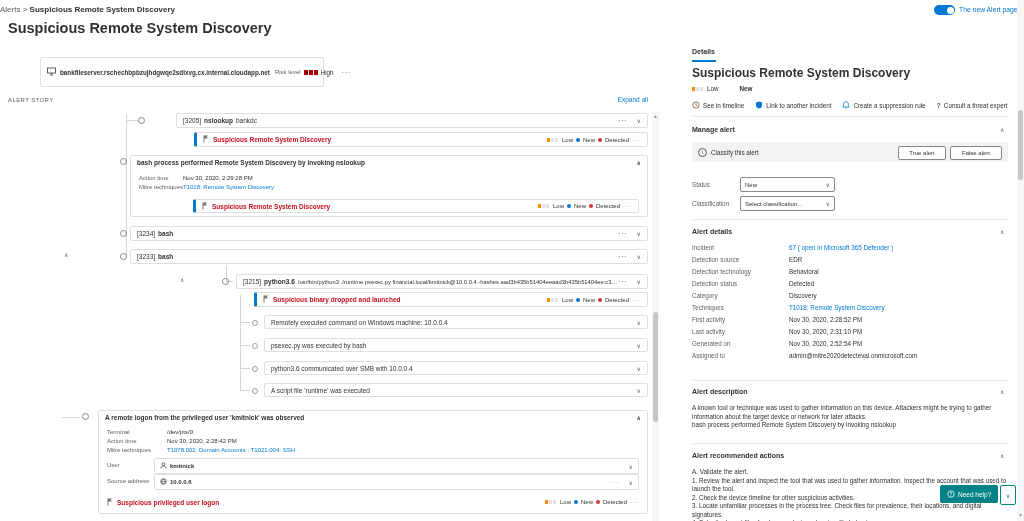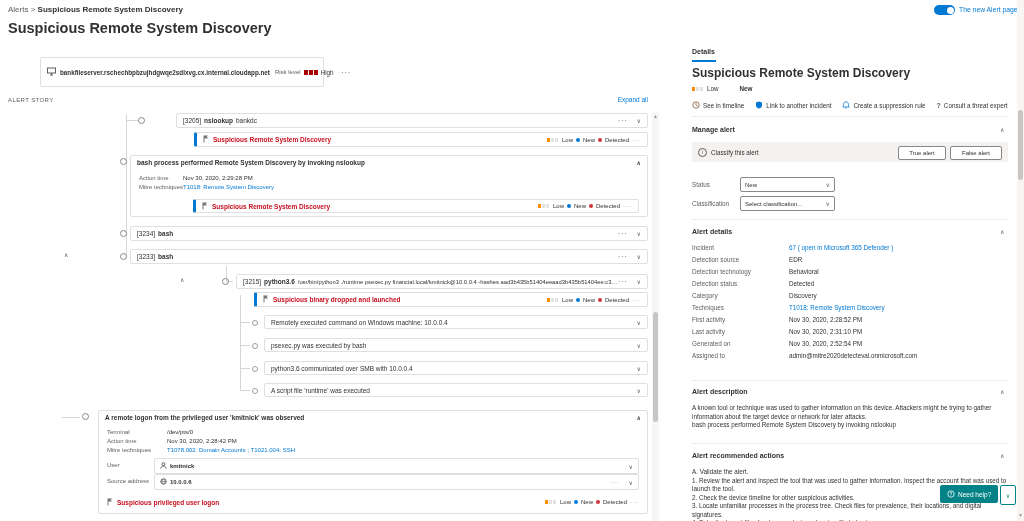--- a/index.html
+++ b/index.html
@@ -50,21 +50,21 @@
   .sb-track{position:absolute;background:#f7f6f5}
   .sb-thumb{position:absolute;background:#c8c6c4;border-radius:3px;cursor:pointer}
   .sb-arrow{position:absolute;color:#979593;font-size:5px;line-height:5px;cursor:pointer}
   .ibadge{display:inline-flex;align-items:center;justify-content:center;width:7px;height:7px;border:1px solid #605e5c;border-radius:50%;font-size:5px;color:#605e5c}
   .needhelp{position:absolute;background:#038387;color:#fff;border-radius:2px;display:flex;align-items:center;gap:3px;padding:0 7px;height:18px;font-size:6.5px;cursor:pointer}
   .needhelp-chev{position:absolute;width:14px;height:18px;background:#fff;border:1px solid #038387;border-radius:2px;color:#038387;display:flex;align-items:center;justify-content:center;font-size:6px;cursor:pointer}
 </style>
 </head>
 <body>
 
-<div class="abs" style="top:5px;left:8px;font-size:8px">
+<div class="abs" style="top:5px;left:0;font-size:8px">
   <span class="gray">Alerts</span>
   <span class="gray">&gt;</span>
   <span style="font-weight:bold">Suspicious Remote System Discovery</span>
 </div>
 
 <div class="toggle" style="top:5px;left:934px">
   <span class="knob"></span>
 </div>
 <div class="abs link" style="top:6px;left:959px;font-size:6.8px">The new Alert page</div>
 

